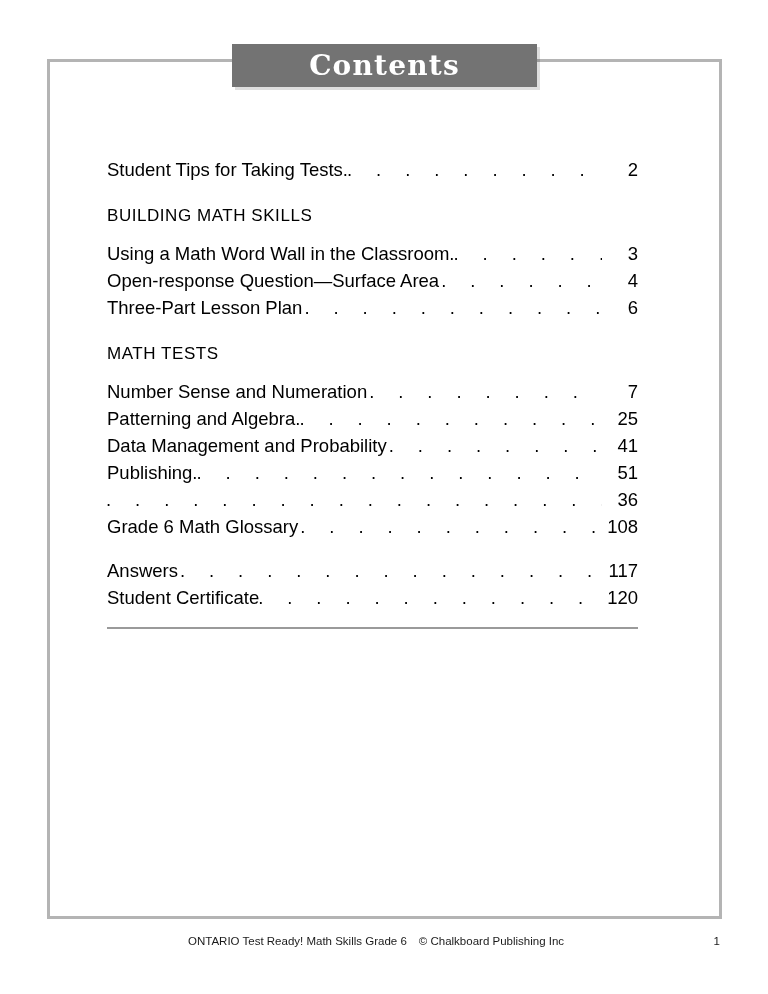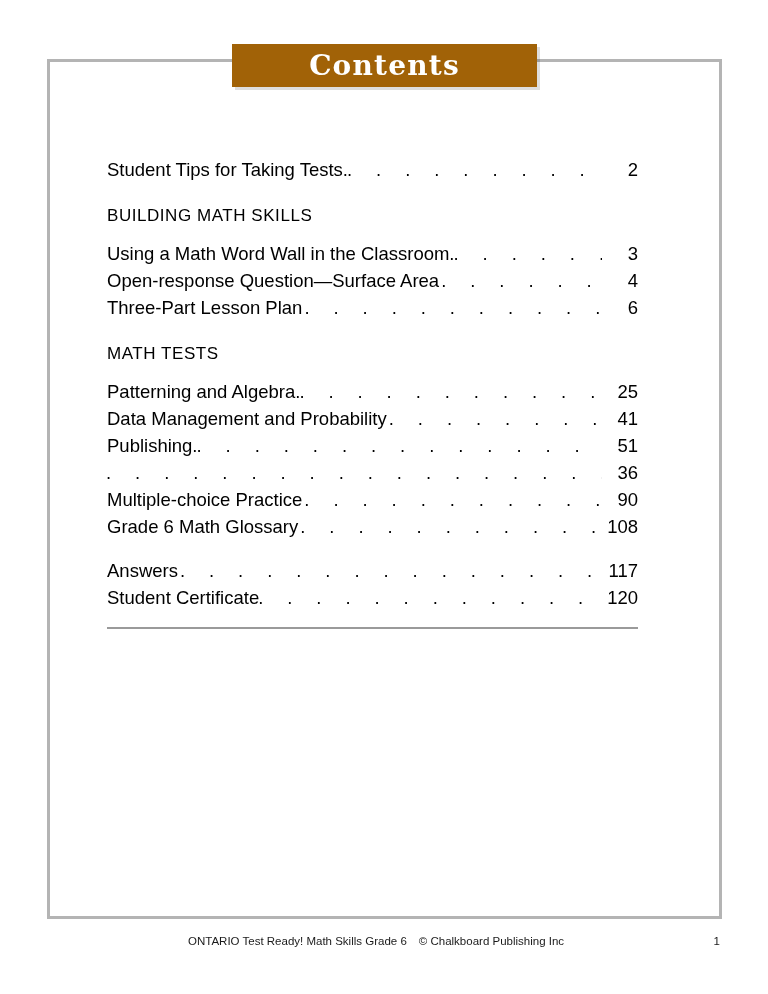--- a/index.html
+++ b/index.html
@@ -27,21 +27,21 @@
     box-sizing: border-box;
   }
 
   
   .title-banner {
     position: absolute;
     left: 232px;
     top: 44px;
     width: 305px;
     height: 43px;
-    background: #a16207;
+    background: #737373;
     box-shadow: 3px 3px 0 rgba(0,0,0,0.13);
     display: flex;
     align-items: center;
     justify-content: center;
     z-index: 5;
     text-align: right;
   }
   .title-banner .title-text {
     color: #ffffff;
     font-family: "DejaVu Serif", serif;
@@ -172,43 +172,43 @@
       <span class="leader"></span>
       <span class="entry-page">6</span>
     </div>
   </div>
 
   <div class="gap-lg"></div>
 
   <div class="toc-group">
     <div class="section-head">MATH TESTS</div>
     <div class="gap-sm"></div>
+    <div class="toc-row">
+      <span class="entry-label">Number Sense and Numeration</span>
+      <span class="leader"></span>
+      <span class="entry-page">7</span>
+    </div>
     <div class="toc-row tight">
       <span class="entry-label">Patterning and Algebra.</span>
       <span class="leader"></span>
       <span class="entry-page">25</span>
     </div>
     <div class="toc-row">
       <span class="entry-label">Data Management and Probability</span>
       <span class="leader"></span>
       <span class="entry-page">41</span>
     </div>
     <div class="toc-row tight">
       <span class="entry-label">Publishing.</span>
       <span class="leader"></span>
       <span class="entry-page">51</span>
     </div>
     <div class="toc-row tight">
       <span class="leader"></span>
       <span class="entry-page">36</span>
-    </div>
-    <div class="toc-row">
-      <span class="entry-label">Multiple-choice Practice</span>
-      <span class="leader"></span>
-      <span class="entry-page">90</span>
     </div>
     <div class="toc-row">
       <span class="entry-label">Grade 6 Math Glossary</span>
       <span class="leader"></span>
       <span class="entry-page">108</span>
     </div>
   </div>
 
   <div class="gap-md"></div>
 

